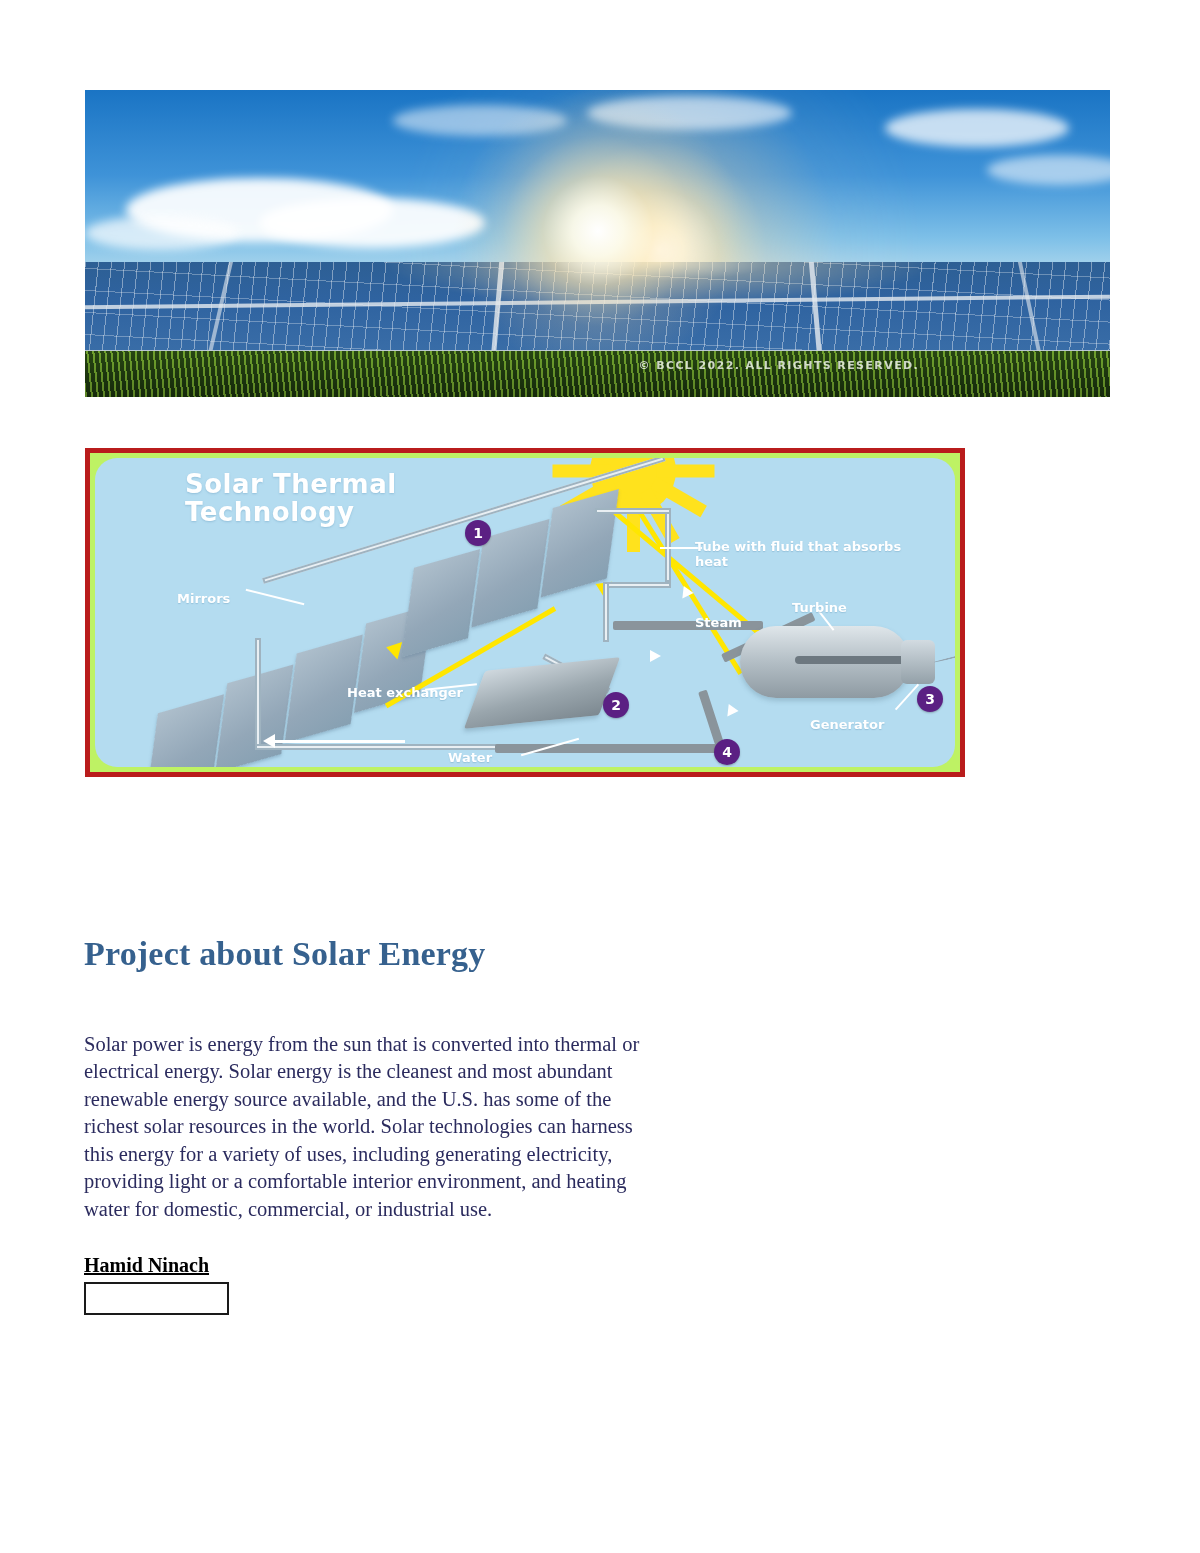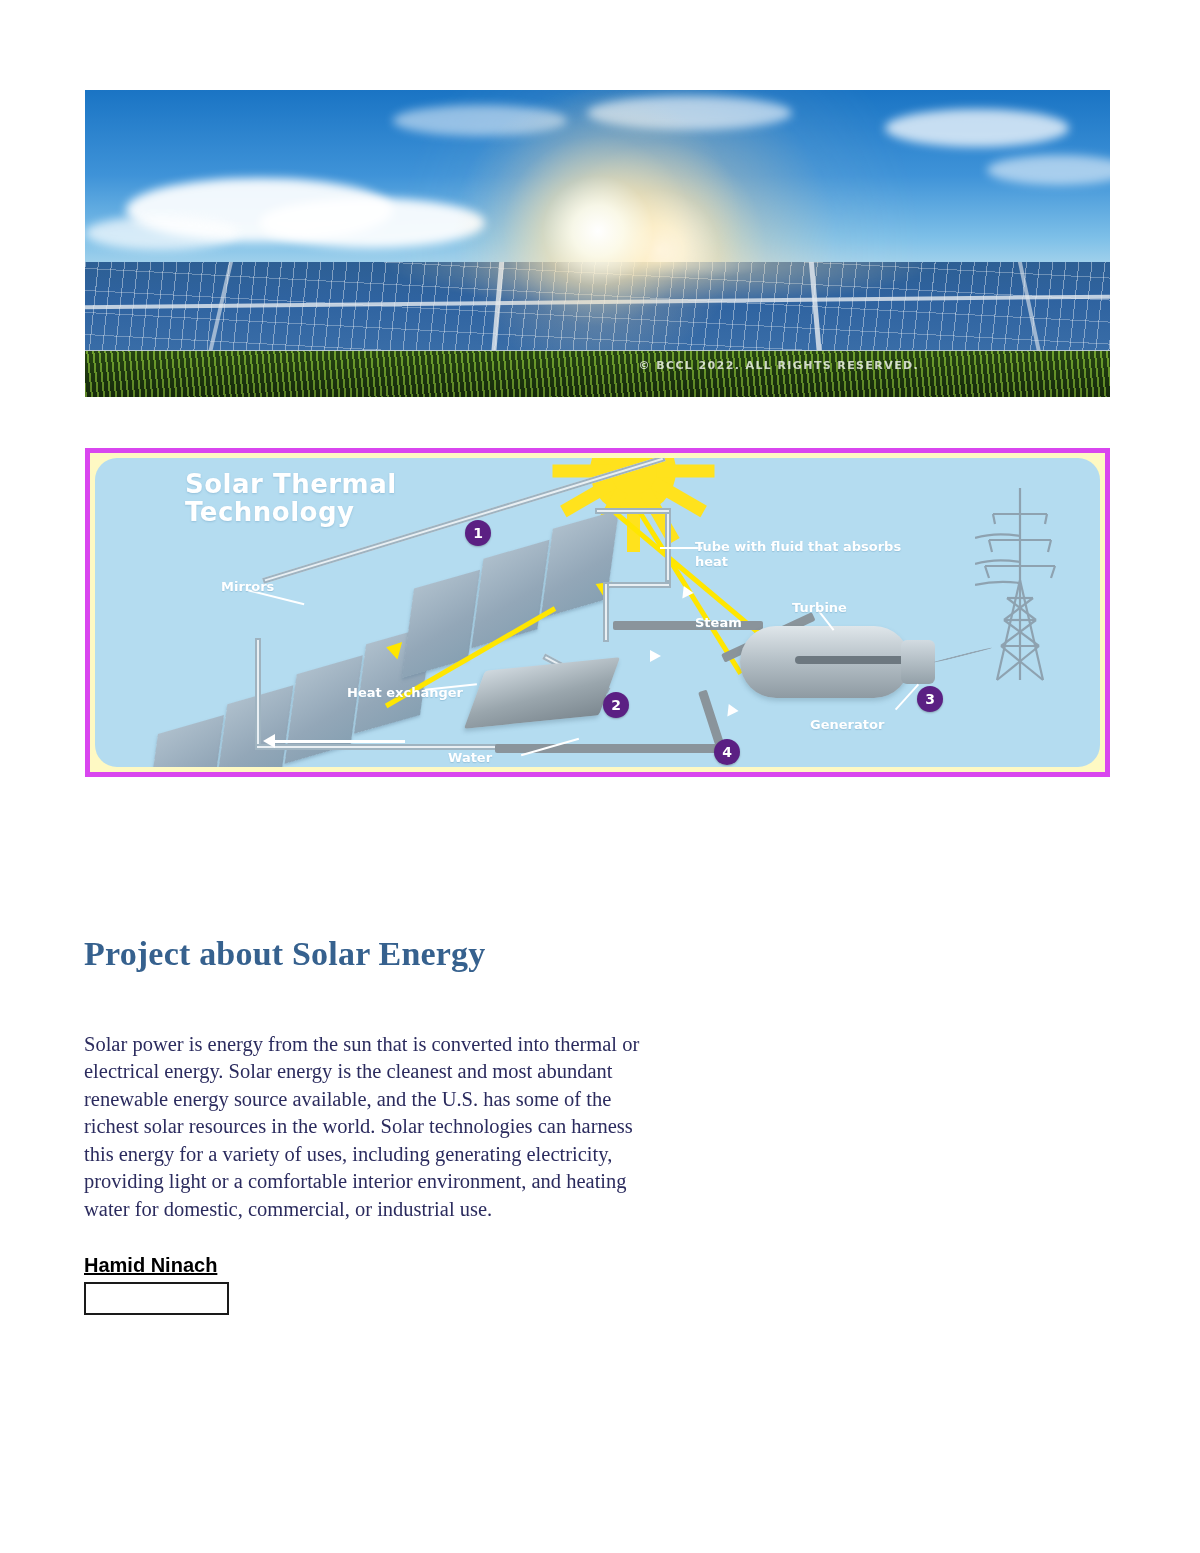--- a/index.html
+++ b/index.html
@@ -92,26 +92,26 @@
     font-size: 11px;
     letter-spacing: 1.4px;
     white-space: nowrap;
   }
 
   
   .diagram-frame {
     position: absolute;
     left: 85px;
     top: 448px;
-    width: 1025px;
+    width: 880px;
     height: 329px;
-    background: #fef9c3;
+    background: #bef264;
     padding: 0;
     box-sizing: border-box;
-    border: 5px solid #d946ef;
+    border: 5px solid #b91c1c;
   }
   .diagram {
     position: absolute;
     left: 5px; top: 5px;
     width: calc(100% - 10px);
     height: calc(100% - 10px);
     background: #b4dcf0;
     border-radius: 22px;
     overflow: hidden;
   }
@@ -129,21 +129,21 @@
   }
   .d-label {
     position: absolute;
     color: #ffffff;
     font-family: "DejaVu Sans", sans-serif;
     font-weight: bold;
     font-size: 13px;
     text-shadow: 0 1px 1px rgba(120,170,200,0.5);
     line-height: 1.15;
   }
-  .lbl-mirrors    { left: 82px;  top: 122px; margin-left: 44px; }
+  .lbl-mirrors    { left: 82px;  top: 134px; }
   .lbl-tube       { left: 600px; top: 82px;  width: 220px; text-align: left; }
   .lbl-steam      { left: 600px; top: 158px; }
   .lbl-turbine    { left: 697px; top: 143px; }
   .lbl-heatex     { left: 250px; top: 228px; width: 120px; text-align: center;}
   .lbl-generator  { left: 715px; top: 260px; }
   .lbl-water      { left: 353px; top: 293px; }
 
   .badge {
     position: absolute;
     width: 26px; height: 26px;
@@ -319,21 +319,21 @@
     color: #2b2b5e;
     font-family: "Liberation Serif", serif;
     font-size: 20.5px;
     line-height: 27.5px;
   }
   .author {
     position: absolute;
     left: 84px;
     top: 1254px;
     color: #000000;
-    font-family: Liberation Sans, sans-serif;
+    font-family: Liberation Serif, serif;
     font-weight: bold;
     font-size: 20px;
     text-decoration: underline;
   }
   .author-box {
     position: absolute;
     left: 84px;
     top: 1282px;
     width: 145px;
     height: 33px;

